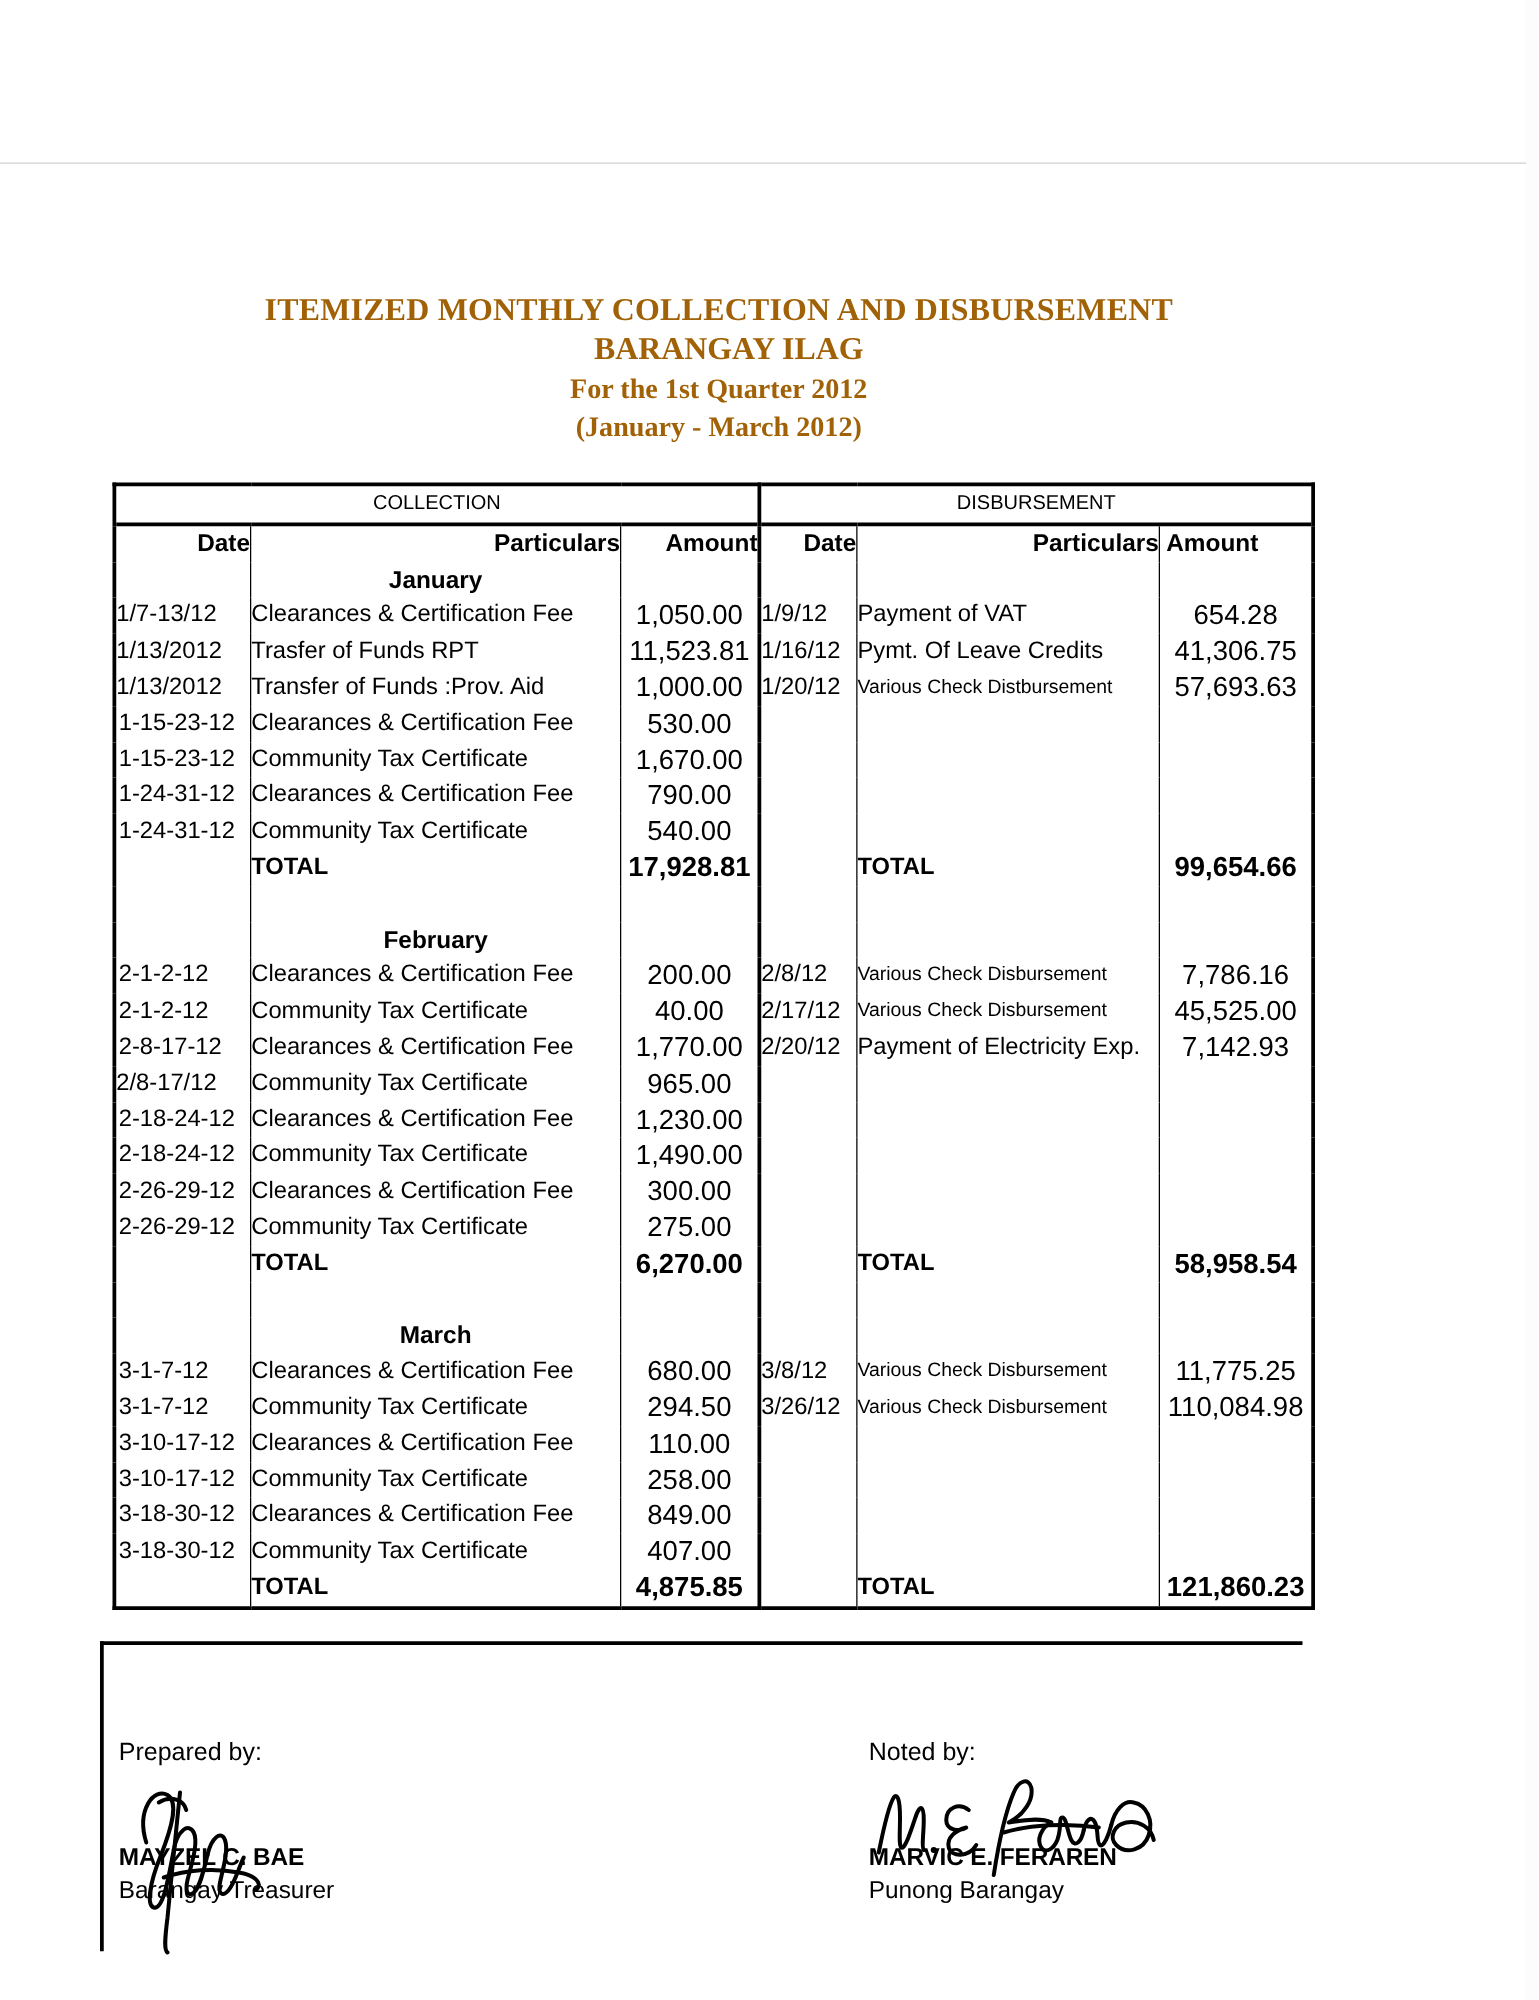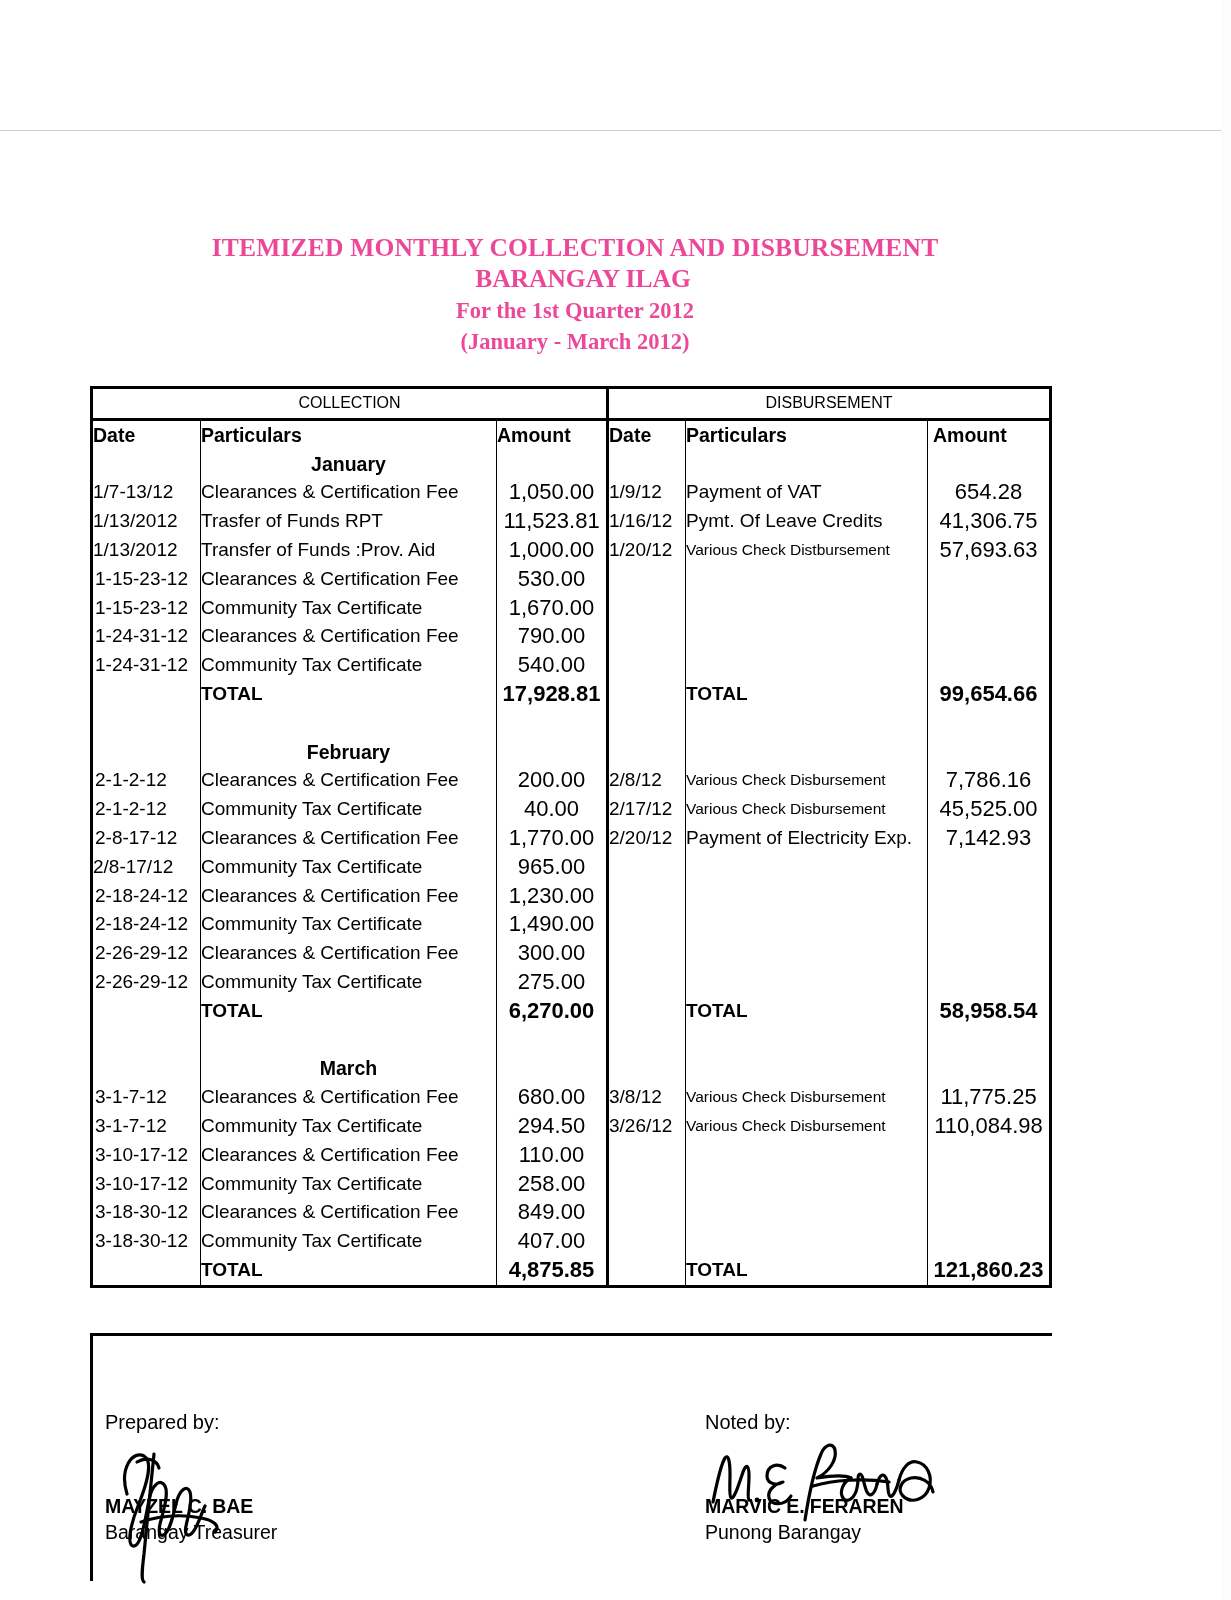--- a/index.html
+++ b/index.html
@@ -43,21 +43,21 @@
 
   
   .title-block {
     position: absolute;
     left: 0;
     top: 232px;
     width: 1150px;
     text-align: center;
     font-family: "Liberation Serif", serif;
     font-weight: bold;
-    color: #ec4899;
+    color: #a16207;
   }
   .title-line1 {
     font-size: 25.5px;
     letter-spacing: 0.2px;
     line-height: 31px;
   }
   .title-line2 {
     font-size: 25.5px;
     line-height: 32px;
     margin-left: 16px;
@@ -108,21 +108,21 @@
   .bl-thick { border-left: 3px solid #000; }
   .br-thick { border-right: 3px solid #000; }
 
   .group-head {
     text-align: center;
     font-size: 16px;
     height: 31px;
     line-height: 31px;
   }
   .col-head {
-    text-align: left;
+    text-align: right;
     font-weight: bold;
     font-size: 19.5px;
     height: 31px;
     line-height: 31px;
   }
   .col-head.left-pad { text-align: left; padding-left: 5px; }
 
   .month-label {
     text-align: center;
     font-weight: bold;
@@ -146,27 +146,26 @@
   .cell-amt {
     text-align: center;
     padding-right: 9px;
     font-size: 22px;
   }
   .bold { font-weight: bold; }
 
   
   .sig-block {
     position: absolute;
-    left: 90px;
+    left: 80px;
     top: 1313px;
     width: 959px;
     height: 245px;
     border-left: 3px solid #000;
     border-top: 3px solid #000;
-    margin-top: 20px;
   }
   .sig-col {
     position: absolute;
     font-size: 20px;
   }
   .sig-left  { left: 12px; top: 73px; width: 420px; }
   .sig-right { left: 612px; top: 73px; width: 420px; }
   .sig-prep-label { font-size: 20px; line-height: 26px; }
   .sig-name {
     font-weight: bold;

